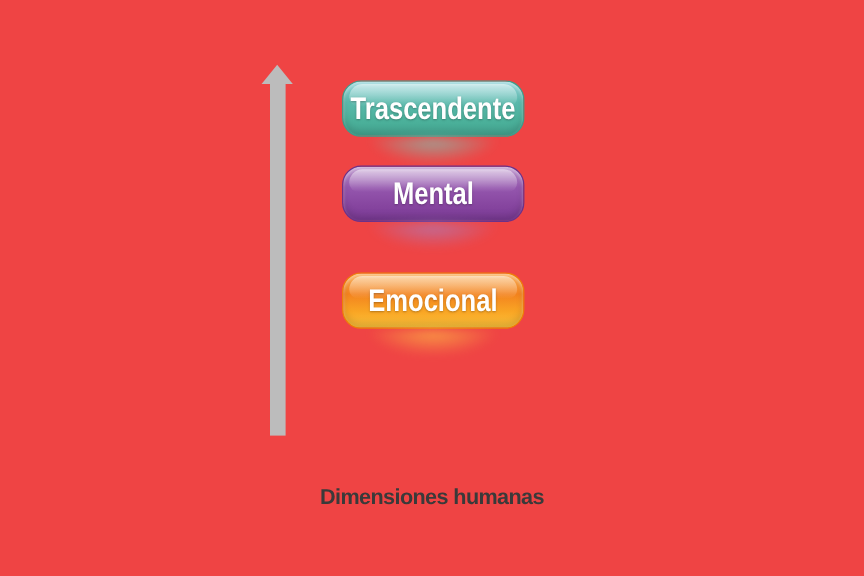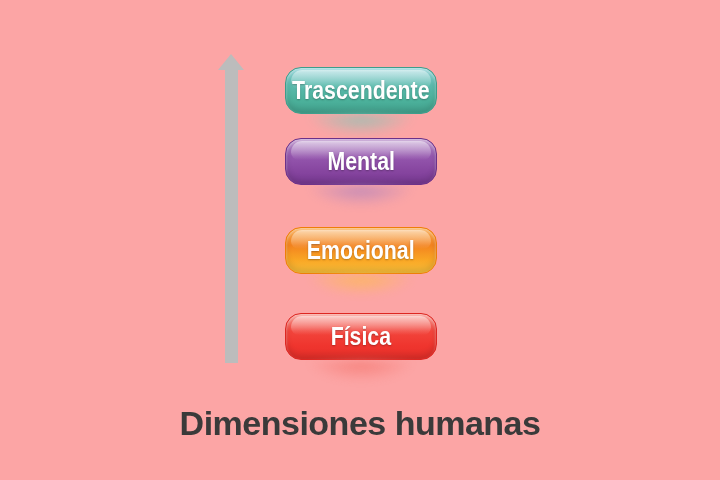--- a/index.html
+++ b/index.html
@@ -4,21 +4,21 @@
 <style>
   html, body {
     margin: 0;
     padding: 0;
     background: #ffffff;
   }
   .canvas {
     position: relative;
     width: 720px;
     height: 480px;
-    background: #fca5a5;
+    background: #ef4444;
     overflow: hidden;
     font-family: "Liberation Sans", sans-serif;
   }
 
   
   .arrow-shaft {
     position: absolute;
     left: 225px;
     top: 68px;
     width: 13px;
@@ -93,21 +93,21 @@
     text-shadow: 0 1px 2px rgba(0, 0, 0, 0.28);
   }
 
   
   .title {
     position: absolute;
     left: 0;
     top: 404px;
     width: 720px;
     text-align: center;
-    font-size: 34px;
+    font-size: 18px;
     font-weight: 700;
     letter-spacing: -0.5px;
     color: #3a3a3a;
   }
 </style>
 </head>
 <body>
 
 <div class="canvas" style="--arrow-color: #bcbcbc;">
 
@@ -121,19 +121,16 @@
   </div>
 
   <div class="pill" style="top: 227px; --highlight: #f9a94c; --main: #f3831f; --deep: #f9a524; --bottom: #fdc33c; --edge: #ee7e07; --glow: #fcbe45; --text: #ffffff;">
     <span class="pill-label">Emocional</span>
   </div>
 
   <div class="pill" style="top: 138px; --highlight: #b991ca; --main: #9557ae; --deep: #8746a0; --bottom: #7b3a96; --edge: #6c3189; --glow: #a87fc0; --text: #ffffff;">
     <span class="pill-label">Mental</span>
   </div>
 
-  <div class="pill" style="top: 313px; --highlight: #f8948b; --main: #f2453c; --deep: #ef352e; --bottom: #e9302a; --edge: #dd2722; --glow: #f4736b; --text: #ffffff;">
-    <span class="pill-label">Física</span>
-  </div>
 
   <div class="title" style="color: rgb(58, 58, 58);">Dimensiones humanas</div>
 
 </div>
 
 </body></html>

